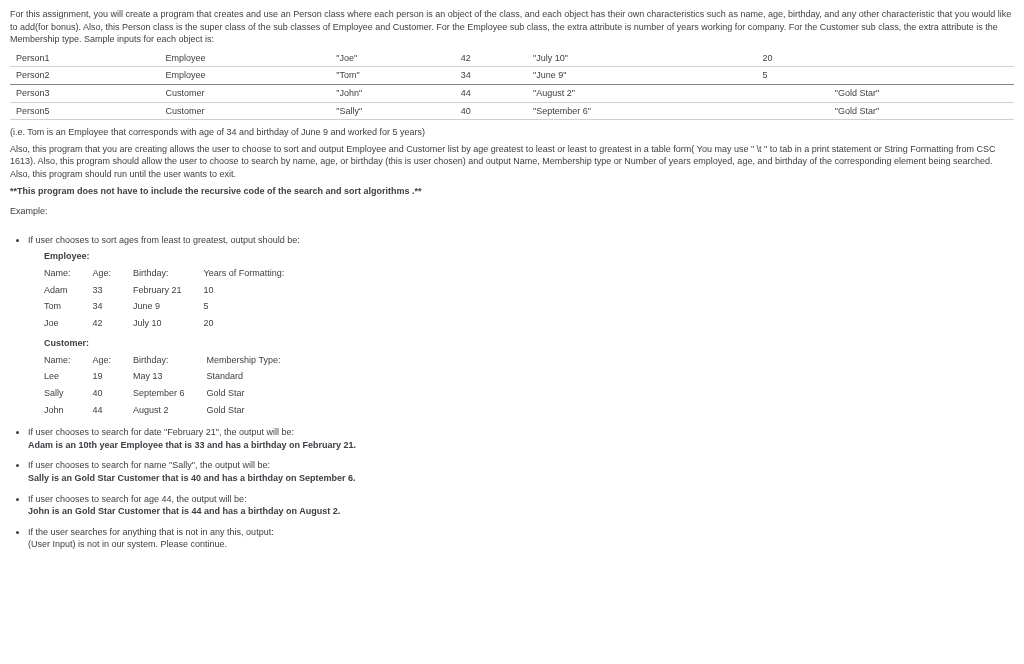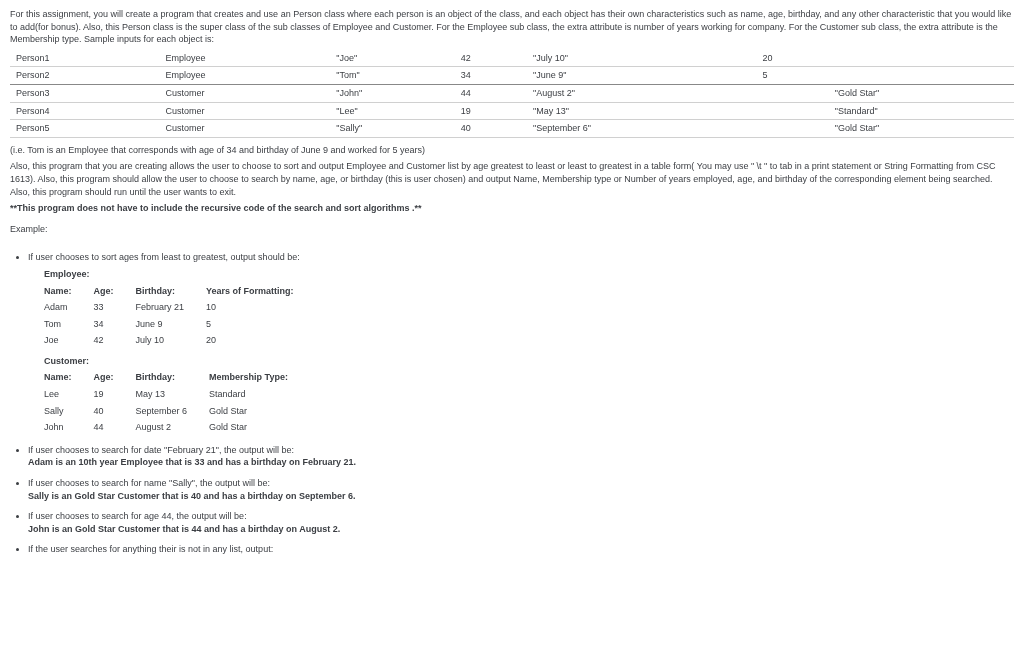--- a/index.html
+++ b/index.html
@@ -10,21 +10,21 @@
 tr{border-bottom:1px solid #d0d0d0}
 .thick{border-bottom:1.5px solid #888}
 .note{margin:4px 0}
 .strong{font-weight:600}
 .sub{margin:8px 0 16px}
 ul{margin:4px 0 4px 18px;padding:0}
 li{margin:8px 0}
 .mini{border:none;width:auto;margin:2px 0 6px 16px}
 .mini th,.mini td{border:none;padding:2px 22px 2px 0}
 .mini tr{border:none}
-.hdr{font-weight:700}
+.hdr{font-weight:400}
 .ind{}
 .sect{margin:4px 0 2px 16px;font-weight:600}
 </style>
 </head>
 <body>
 
 <div class="intro">For this assignment, you will create a program that creates and use an Person class where each person is an object of the class, and each object has their own characteristics such as name, age, birthday, and any other characteristic that you would like to add(for bonus). Also, this Person class is the super class of the sub classes of Employee and Customer. For the Employee sub class, the extra attribute is number of years working for company. For the Customer sub class, the extra attribute is the Membership type. Sample inputs for each object is:</div>
 
 <table>
 <tbody>
@@ -47,29 +47,20 @@
         <td></td>
       </tr>
 <tr>
         <td>Person3</td>
         <td>Customer</td>
         <td>"John"</td>
         <td>44</td>
         <td>"August 2"</td>
         <td></td>
         <td>"Gold Star"</td>
-      </tr>
-<tr>
-        <td>Person4</td>
-        <td>Customer</td>
-        <td>"Lee"</td>
-        <td>19</td>
-        <td>"May 13"</td>
-        <td></td>
-        <td>"Standard"</td>
       </tr>
 <tr>
         <td>Person5</td>
         <td>Customer</td>
         <td>"Sally"</td>
         <td>40</td>
         <td>"September 6"</td>
         <td></td>
         <td>"Gold Star"</td>
       </tr>
@@ -150,15 +141,16 @@
 </li>
 <li>
 <span>If user chooses to search for name "Sally", the output will be:</span>
 <div class="ind strong">Sally is an Gold Star Customer that is 40 and has a birthday on September 6.</div>
 </li>
 <li>
 <span>If user chooses to search for age 44, the output will be:</span>
 <div class="ind strong">John is an Gold Star Customer that is 44 and has a birthday on August 2.</div>
 </li>
 <li>
-<span>If the user searches for anything their is not in any list, output:</span>
+<span>If the user searches for anything that is not in any this, output:</span>
+<div class="ind">(User Input) is not in our system. Please continue.</div>
 </li>
 </ul>
 
 </body></html>

